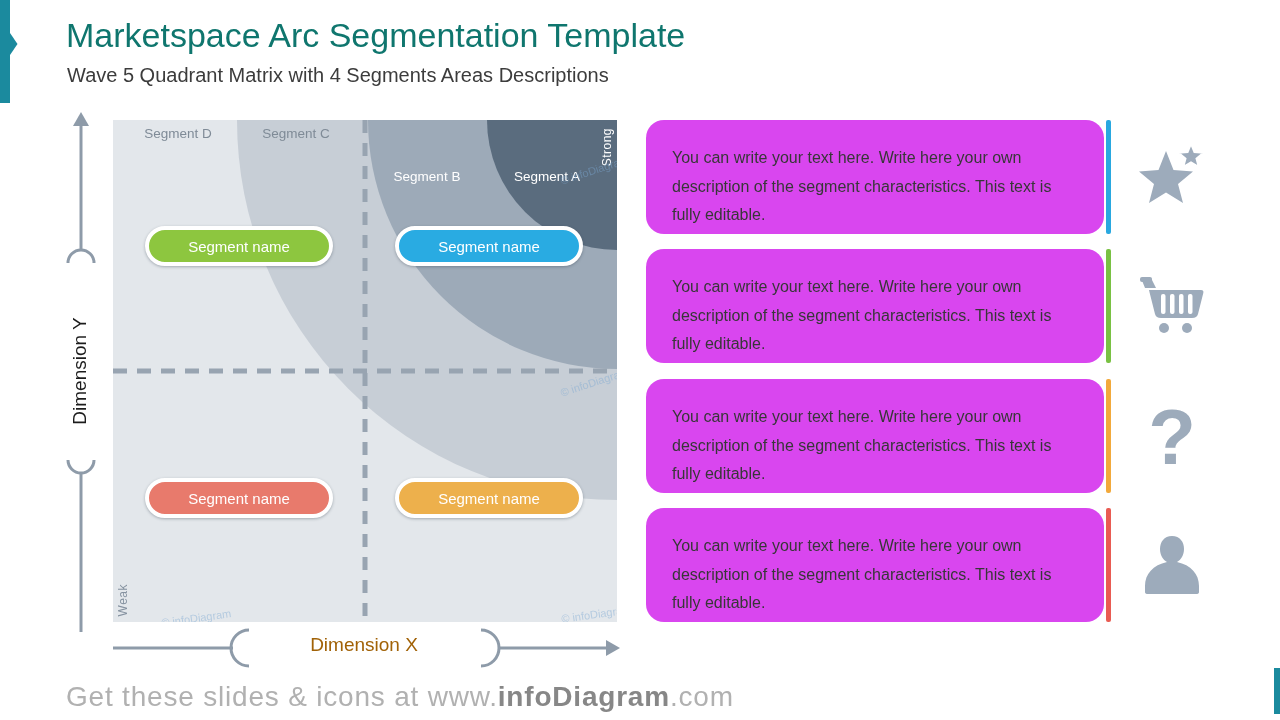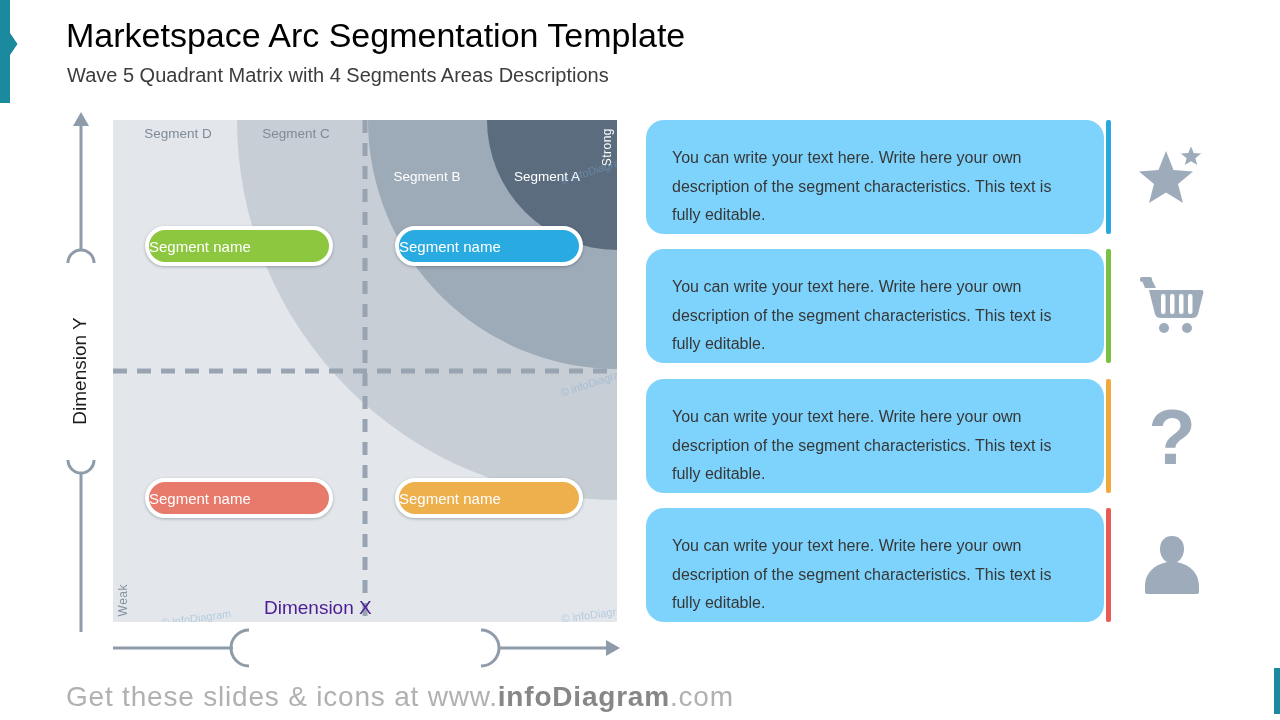--- a/index.html
+++ b/index.html
@@ -1,50 +1,50 @@
 <!DOCTYPE html>
 <html><head>
 <meta charset="utf-8">
 <style>
   html,body{margin:0;padding:0;background:#fff;}
   .slide{position:relative;width:1280px;height:720px;background:#ffffff;overflow:hidden;
          font-family:"Liberation Sans",sans-serif;}
 
   
-  .title{position:absolute;left:66px;top:16px;font-size:34px;font-weight:300;color:#000000;letter-spacing:0;}
+  .title{position:absolute;left:66px;top:16px;font-size:34px;font-weight:300;color:#0f766e;letter-spacing:0;}
   .subtitle{position:absolute;left:67px;top:64px;font-size:20px;font-weight:300;color:#3c3c3c;}
 
   
   .teal-tl{position:absolute;left:0;top:0;}
   .teal-br{position:absolute;left:1274px;top:668px;width:6px;height:46px;}
 
   
   .chart{position:absolute;left:113px;top:120px;width:504px;height:502px;overflow:hidden;}
   .chart svg.arcs{position:absolute;left:0;top:0;}
   .arc-label{position:absolute;top:6px;width:130px;text-align:center;font-size:13.5px;}
   .arc-label.gray{color:#7f8b97;}
   .arc-label.white{color:#ffffff;margin-top:43px;}
   .vtext{position:absolute;font-size:12px;writing-mode:vertical-rl;transform:rotate(180deg);letter-spacing:.5px;}
   .strong{right:3px;top:8px;color:#ffffff;}
   .weak{left:3px;bottom:6px;color:#8592a0;}
   .wm{position:absolute;font-size:11px;color:rgba(125,168,210,.45);white-space:nowrap;}
 
   
   .pill{position:absolute;width:188px;height:40px;border:4px solid #fff;border-radius:26px;
-        box-sizing:border-box;display:flex;align-items:center;justify-content:flex-start;
+        box-sizing:border-box;display:flex;align-items:center;justify-content:center;
         color:#fff;font-size:15px;box-shadow:0 1px 3px rgba(40,55,70,.35);}
 
   
   .axis-svg{position:absolute;}
-  .dimx{position:absolute;left:264px;top:597px;width:200px;text-align:left;font-size:19px;color:#4c1d95;}
+  .dimx{position:absolute;left:264px;top:634px;width:200px;text-align:center;font-size:19px;color:#a16207;}
   .dimy{position:absolute;left:0px;top:360px;width:160px;text-align:center;font-size:19px;color:#1c1c1c;
         transform:rotate(-90deg);}
 
   
-  .desc-box{position:absolute;left:646px;width:458px;height:114px;background:#7dd3fc;border-radius:18px;
+  .desc-box{position:absolute;left:646px;width:458px;height:114px;background:#d946ef;border-radius:18px;
             box-sizing:border-box;padding:24px 30px 0 26px;}
   .desc-box p{margin:0;font-size:16px;line-height:28.5px;color:#373737;}
   .accent-bar{position:absolute;left:1106px;width:5px;height:114px;border-radius:2px;}
 
   
   .icon-wrap{position:absolute;left:1134px;width:76px;text-align:center;}
   .qmark{font-size:78px;font-weight:bold;color:#9dabbb;line-height:78px;}
 
   
   .footer{position:absolute;left:66px;top:681px;font-size:28px;color:#b1b1b1;letter-spacing:.8px;}

